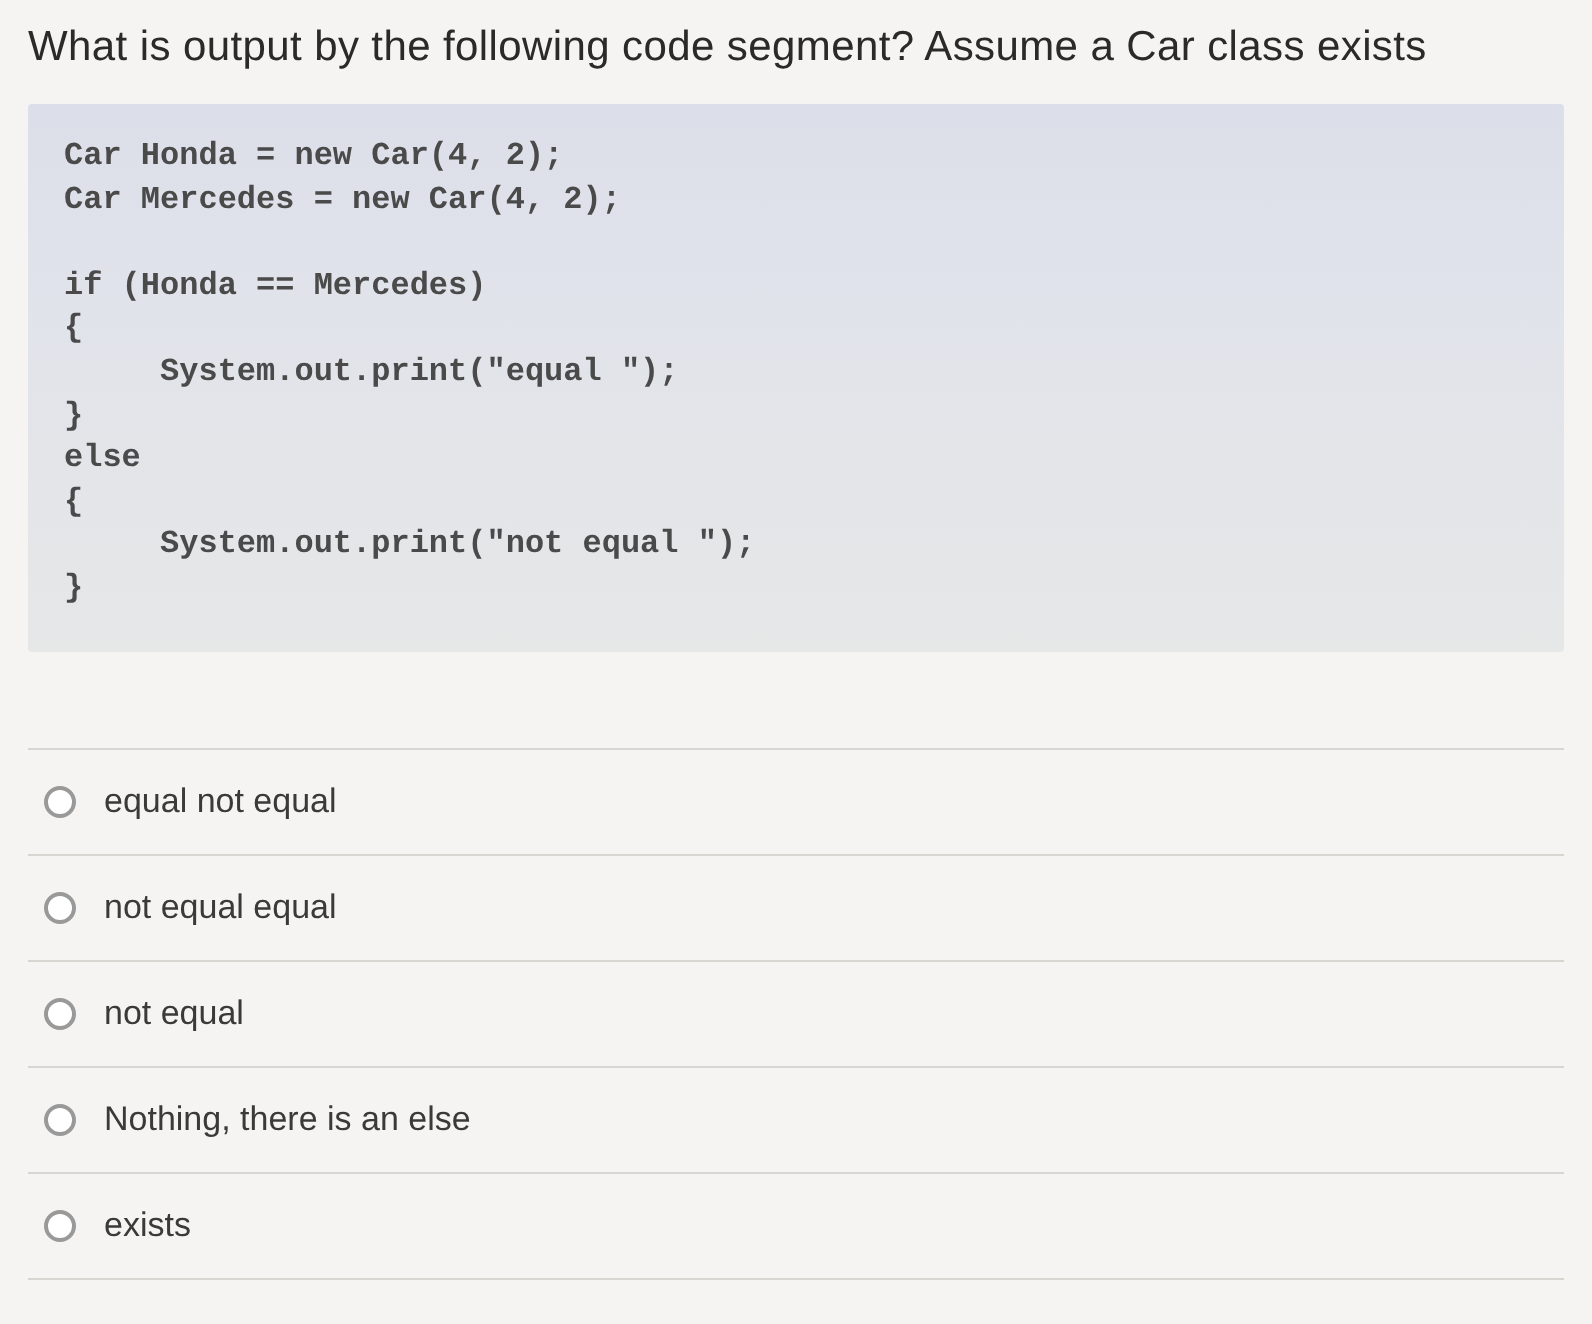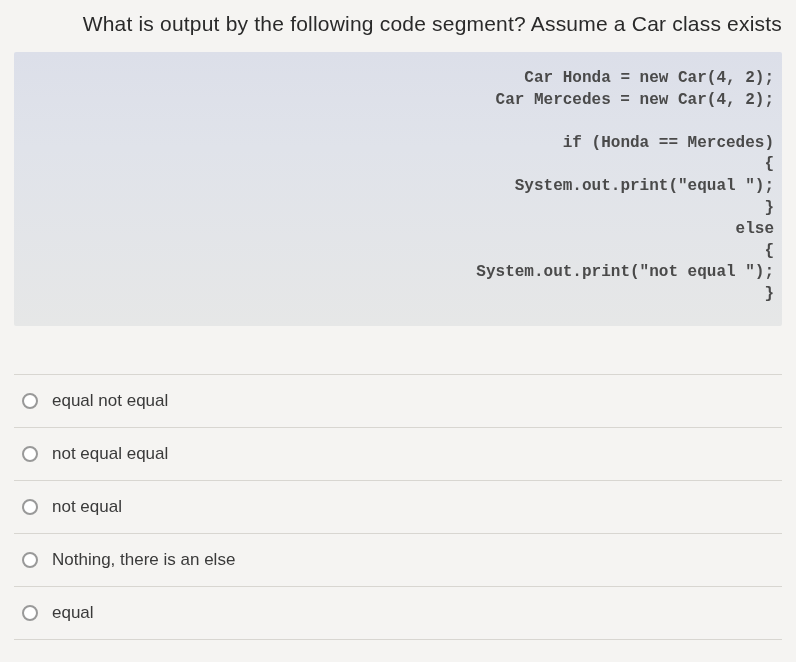--- a/index.html
+++ b/index.html
@@ -1,19 +1,18 @@
 <!DOCTYPE html>
 <html><head>
   <meta charset="utf-8">
   <style>
     * {
       margin: 0;
       padding: 0;
       box-sizing: border-box;
-      text-align: right;
     }
     body {
       font-family: -apple-system, BlinkMacSystemFont, "Segoe UI", Arial, sans-serif;
       background: #f5f4f2;
       width: 796px;
       height: 662px;
       overflow: hidden;
       color: #333;
     }
     .question-text {
@@ -92,15 +91,15 @@
   <div class="option">
     <div class="radio"></div>
     <span class="option-label">not equal</span>
   </div>
   <div class="option">
     <div class="radio"></div>
     <span class="option-label">Nothing, there is an else</span>
   </div>
   <div class="option">
     <div class="radio"></div>
-    <span class="option-label">equal</span>
+    <span class="option-label">exists</span>
   </div>
 </div>
 
 </body></html>

